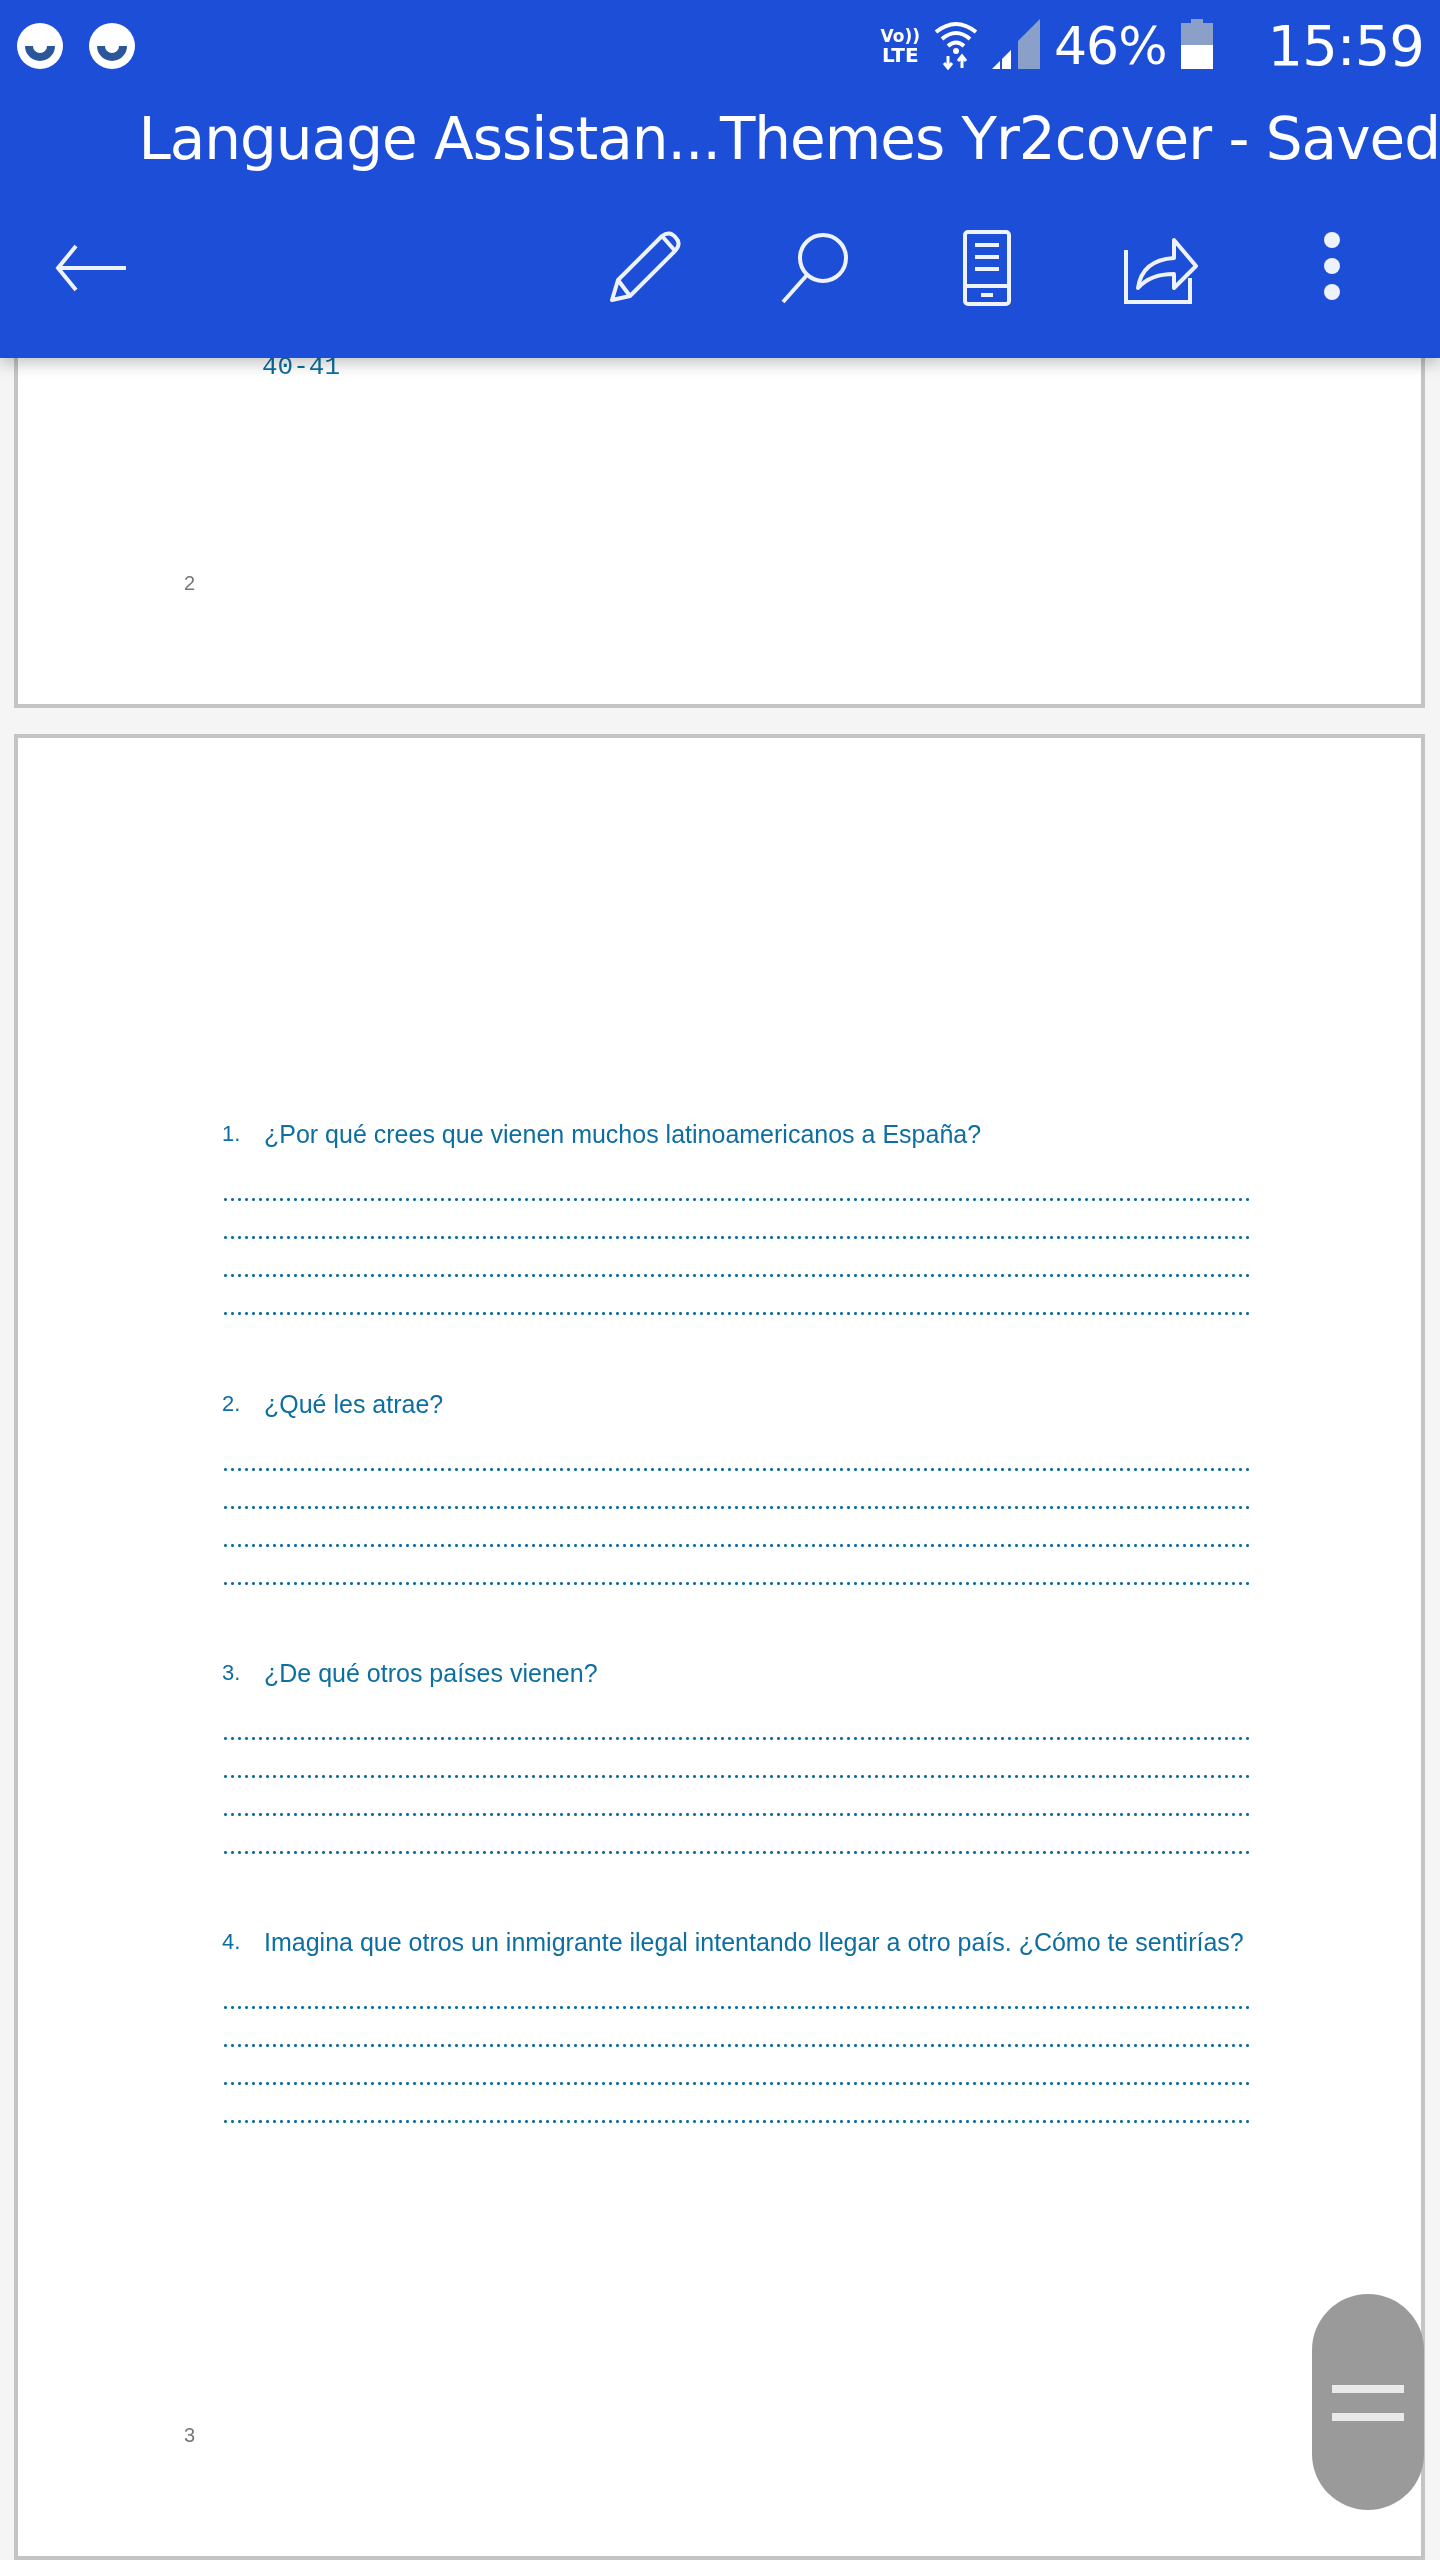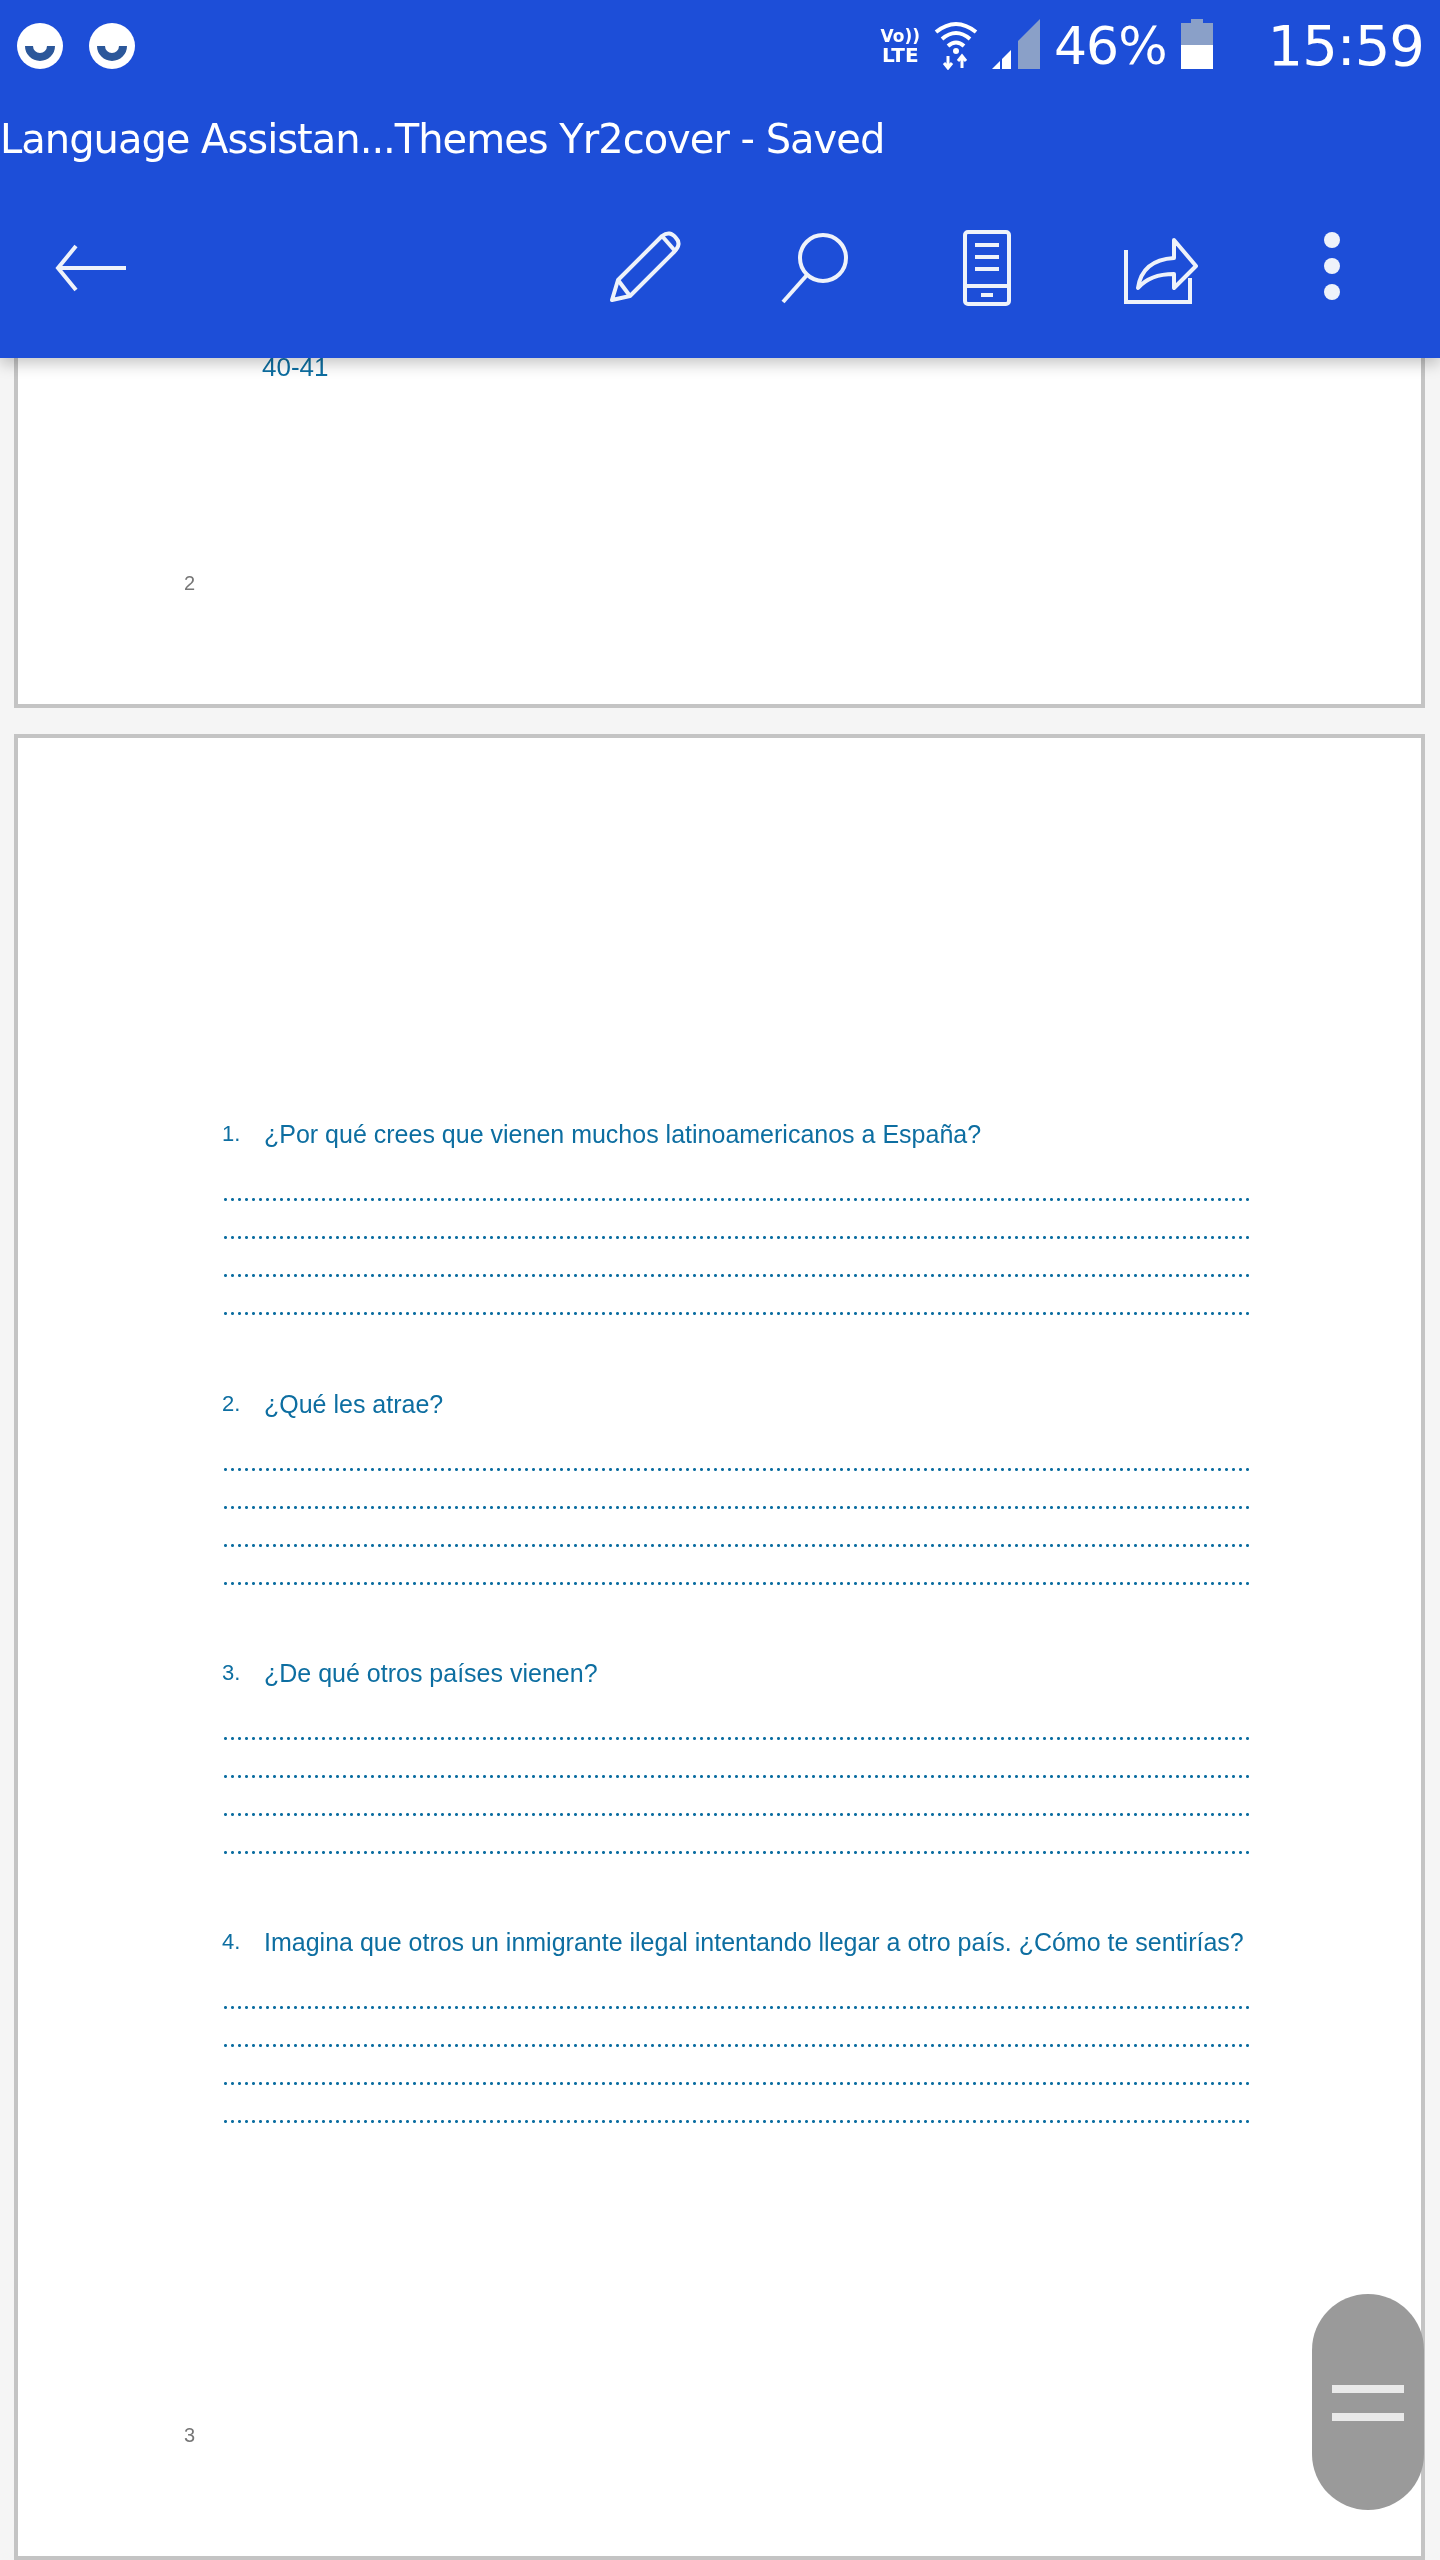--- a/index.html
+++ b/index.html
@@ -48,22 +48,22 @@
       font-family: "DejaVu Sans", sans-serif;
       font-size: 52px;
       color: #ffffff;
       letter-spacing: -1px;
       line-height: 1;
     }
     .doc-title {
       position: absolute;
       left: 0; top: 104px;
       width: 1440px;
-      text-align: left;
-      font-size: 40px;
+      text-align: right;
+      font-size: 58px;
       color: #ffffff;
       line-height: 70px;
       font-family: "DejaVu Sans", sans-serif;
       letter-spacing: -1px;
     }
     .toolbar {
       position: absolute;
       left: 0; top: 214px;
       width: 1440px;
       height: 110px;
@@ -96,21 +96,21 @@
       border-bottom: 4px solid #c4c4c4;
     }
     .toc-row {
       position: absolute;
       top: 144px;
       left: 0;
       width: 100%;
       height: 40px;
       font-size: 26px;
       color: #0d6ea1;
-      font-family: Liberation Sans, sans-serif;
+      font-family: Liberation Mono, monospace;
     }
     .toc-pages {
       position: absolute;
       left: 244px;
       top: 4px;
     }
     .toc-title {
       position: absolute;
       left: 412px;
       top: 4px;

